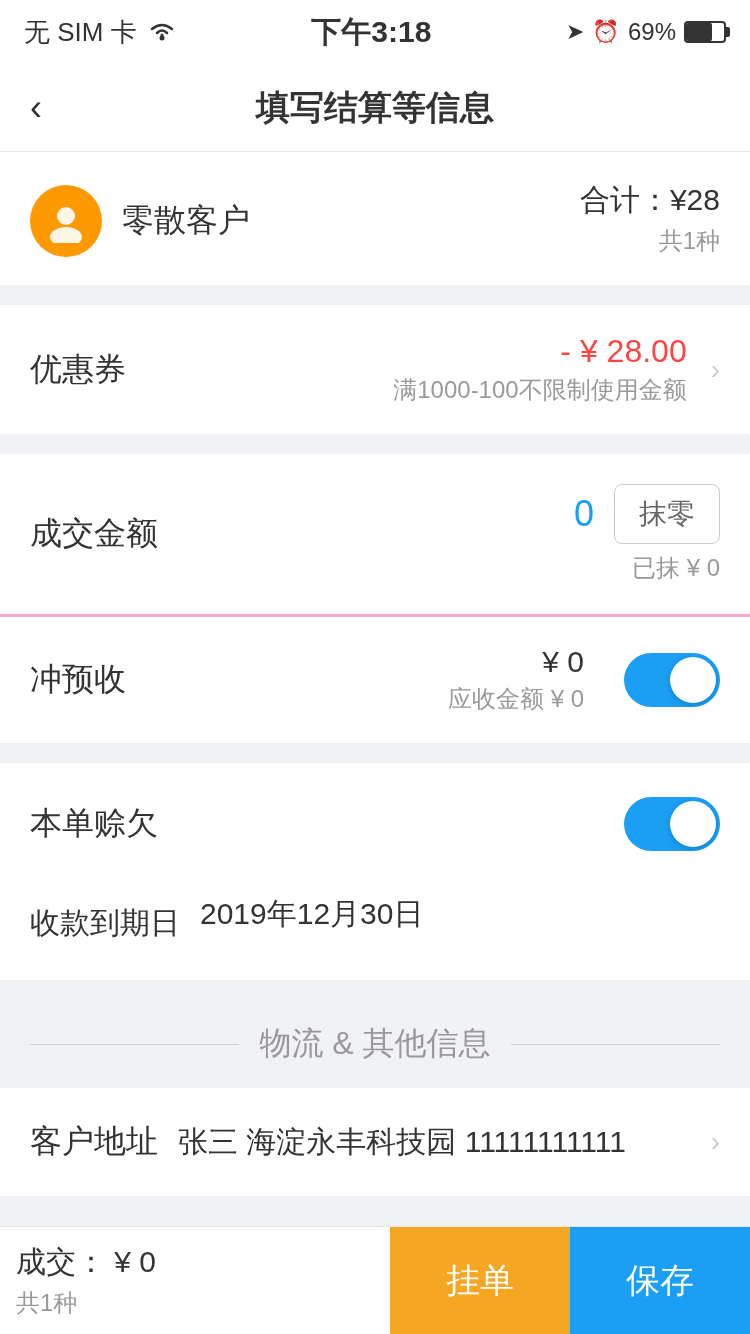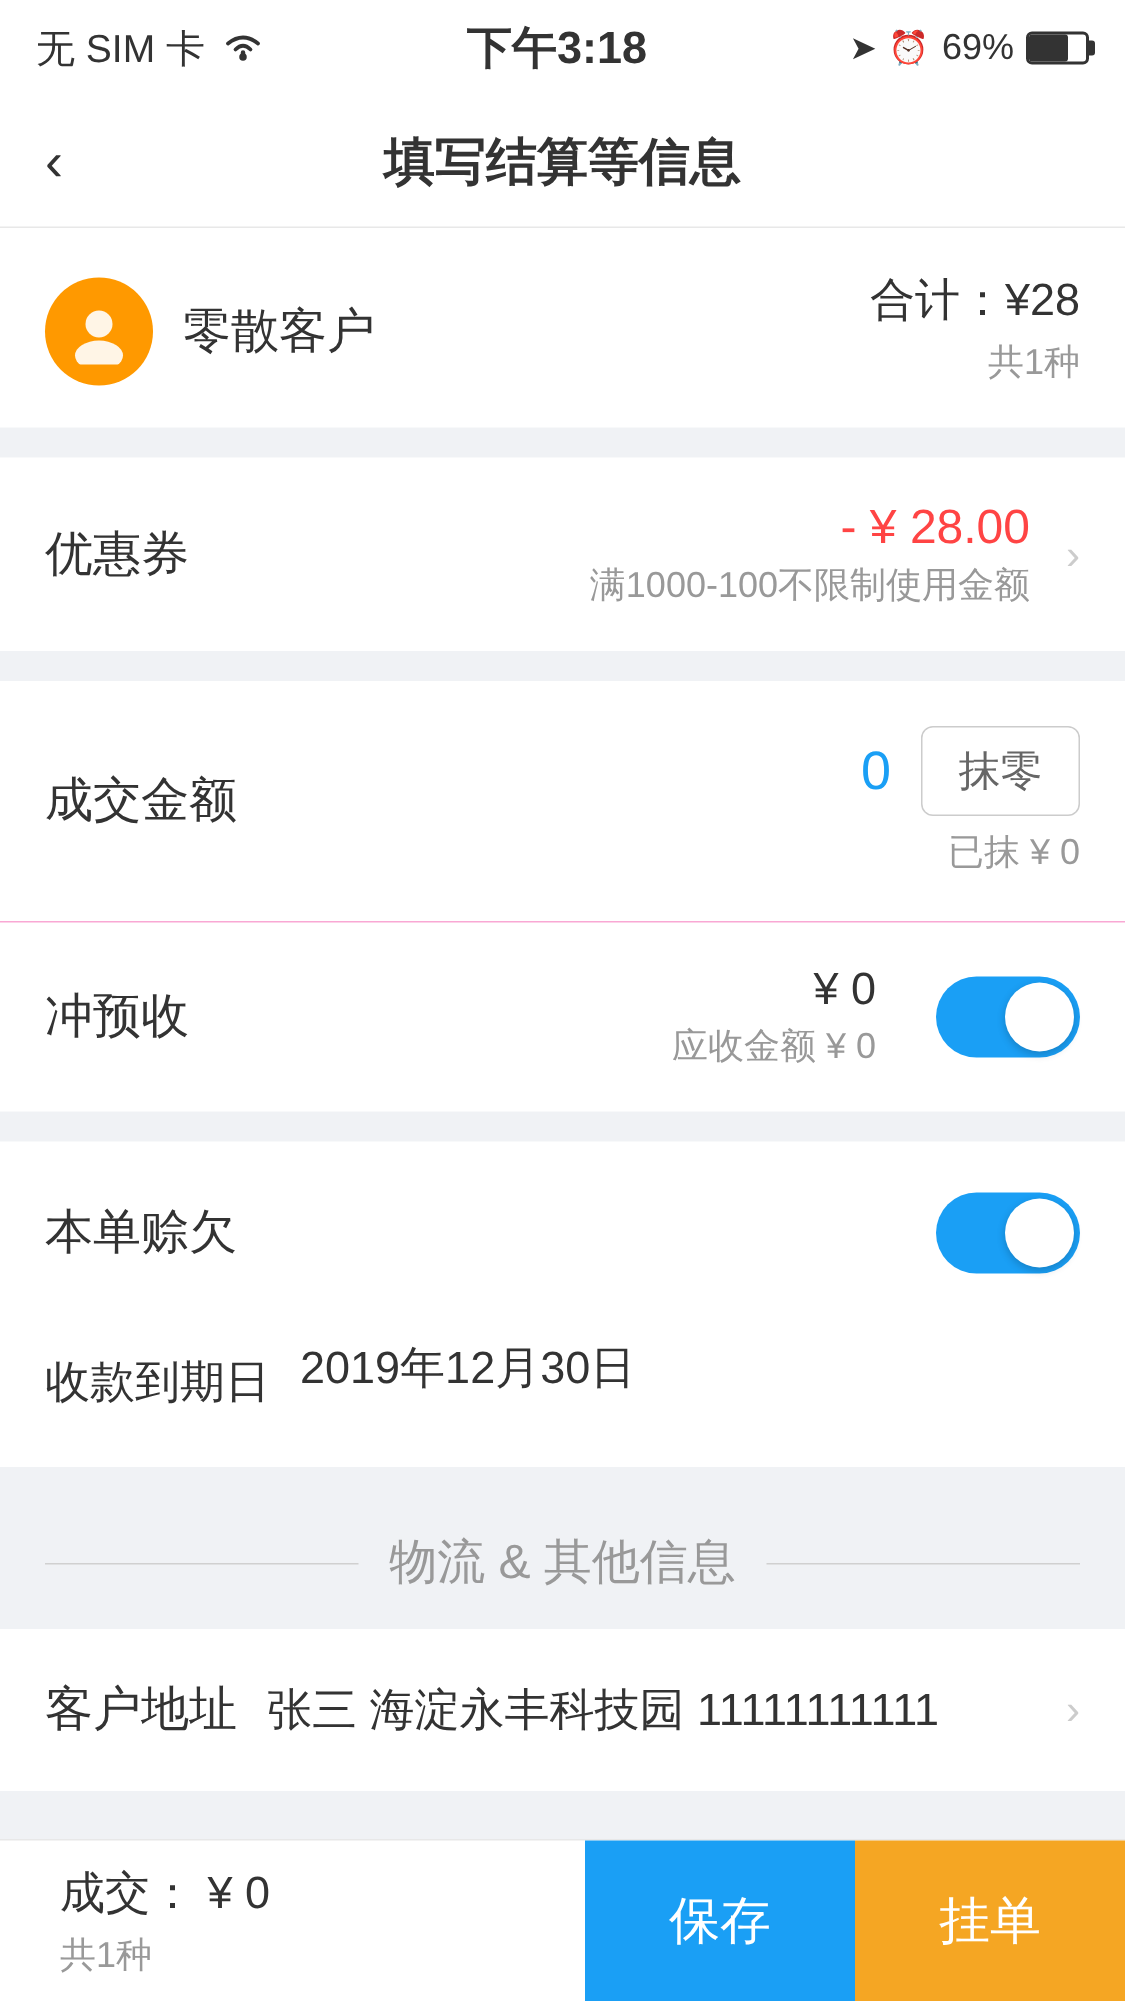--- a/index.html
+++ b/index.html
@@ -186,21 +186,21 @@
       background: #fff;
       margin-bottom: 20px;
     }
     .transaction-row {
       display: flex;
       align-items: center;
       justify-content: space-between;
       padding: 30px 30px;
     }
     .transaction-row + .transaction-row {
-      border-top: 1px solid #f9a8d4;
+      border-top: 3px solid #f9a8d4;
     }
     .row-label {
       font-size: 32px;
       color: #333;
     }
     .row-right {
       display: flex;
       align-items: center;
       gap: 20px;
     }
@@ -347,21 +347,21 @@
       left: 0;
       width: 750px;
       height: 108px;
       background: #fff;
       display: flex;
       align-items: center;
       border-top: 1px solid #e8e8e8;
     }
     .bottom-summary {
       flex: 1;
-      padding: 0 40px;
+      padding: 0 16px;
     }
     .bottom-amount {
       font-size: 30px;
       color: #333;
     }
     .bottom-count {
       font-size: 24px;
       color: #999;
       margin-top: 4px;
     }
@@ -500,15 +500,15 @@
 </div>
 
 <div class="bottom-bar">
   <div class="bottom-summary">
     <div class="bottom-amount">
       <span>成交：</span>
       <span>¥ 0</span>
     </div>
     <div class="bottom-count">共1种</div>
   </div>
+  <div class="bottom-btn btn-hold">挂单</div>
   <div class="bottom-btn btn-save">保存</div>
-  <div class="bottom-btn btn-hold">挂单</div>
 </div>
 
 </body></html>

